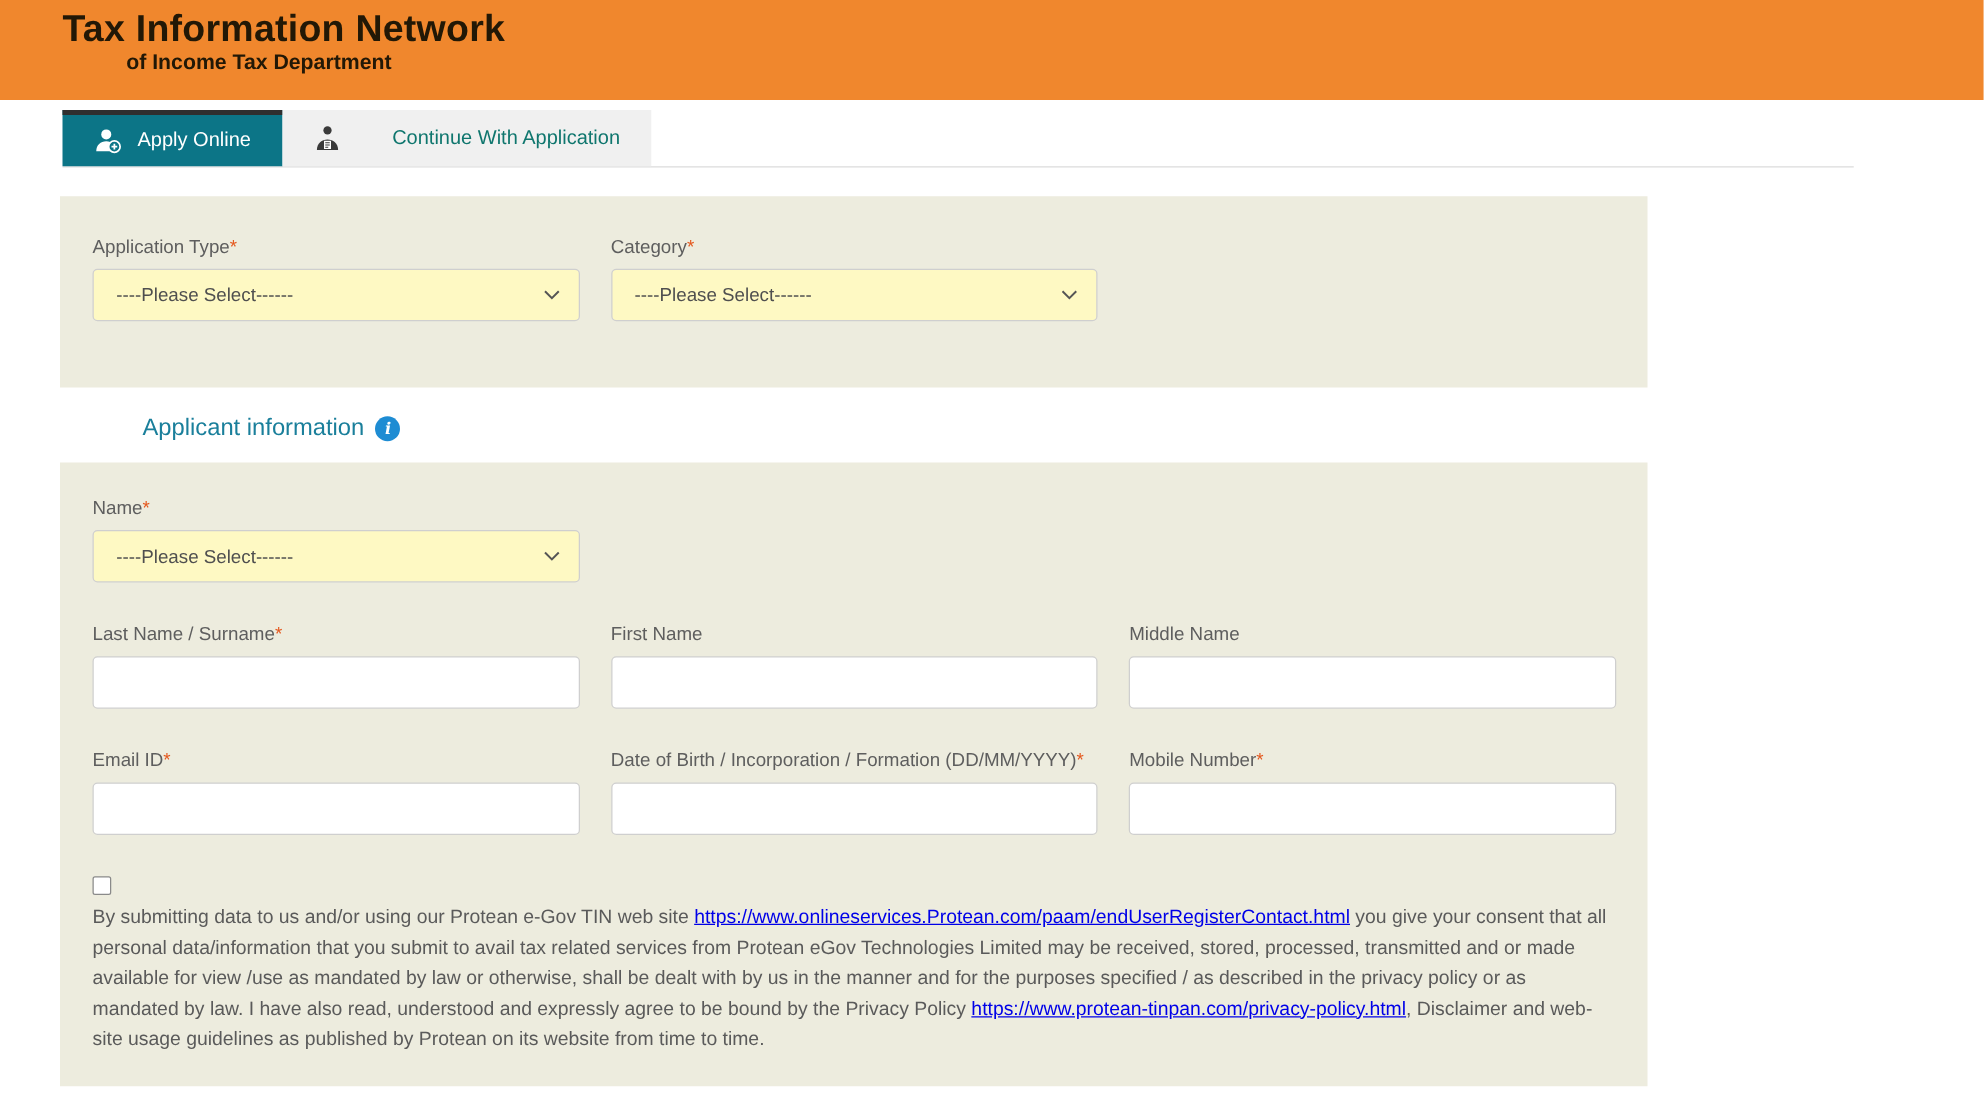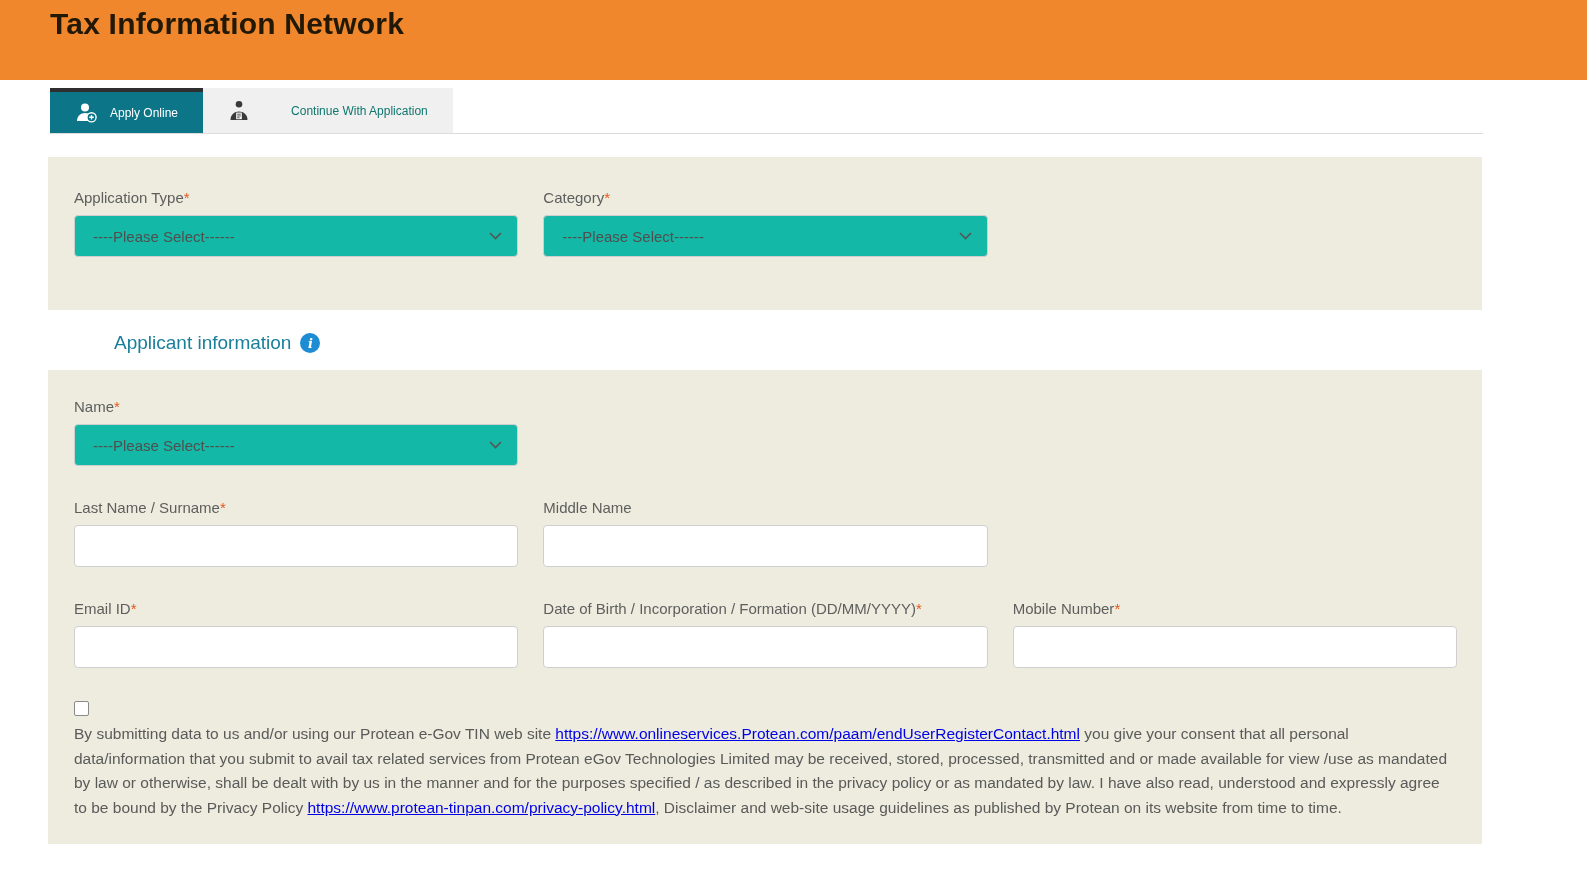--- a/index.html
+++ b/index.html
@@ -25,49 +25,49 @@
   }
 
   
   .tabs-row {
     margin: 8px 104px 0 50px;
     display: flex; align-items: flex-end;
     border-bottom: 1px solid #DCDCDC;
   }
   .tab {
     height: 45px; display: flex; align-items: center; gap: 11px;
-    padding: 0 25px; font-size: 12px; cursor: pointer; white-space: nowrap;
+    padding: 0 25px; font-size: 16px; cursor: pointer; white-space: nowrap;
   }
   .tab-active {
     background: #0C7587; color: #ffffff;
     border-top: 4px solid #2F2F2F;
   }
   .tab-inactive { background: #F0F0F0; color: #0f766e; gap: 41px; }
 
   
   .panel {
-    background: #EDECDE; margin-left: 48px; width: 1434px;
+    background: #EDECDE; margin-left: 48px; width: 1270px;
   }
   .panel-app { margin-top: 23px; padding: 32px 25px 53px 26px; }
   .panel-applicant { padding: 28px 25px 24px 26px; }
 
   .form-grid {
     display: grid; grid-template-columns: 1fr 1fr 1fr; column-gap: 25px;
   }
   .form-row { margin-bottom: 33px; }
   .form-row:last-of-type { margin-bottom: 0; }
 
   .field-label {
     display: block; font-size: 15px; color: #5E5E5E; margin-bottom: 9px;
     line-height: 17px;
   }
   .req { color: #E4581E; }
 
   .select-box {
-    height: 42px; background: #14b8a6; border: 1px solid #CFCFCF; border-radius: 4px;
+    height: 42px; background: #fef9c3; border: 1px solid #CFCFCF; border-radius: 4px;
     display: flex; align-items: center; justify-content: space-between;
     padding: 0 15px 0 18px; color: #4F4F4F; font-size: 15px; cursor: pointer;
   }
   .text-input {
     width: 100%; height: 42px; background: #fff; border: 1px solid #CFCFCF;
     border-radius: 4px; padding: 0 12px; font-size: 15px; color: #333;
     font-family: "Liberation Sans", sans-serif;
   }
 
   
@@ -95,20 +95,21 @@
     font-size: 15.5px; line-height: 24.6px; color: #5A5A5A; margin: 0;
     max-width: 1380px;
   }
   .consent-text a { color: #0000E8; text-decoration: underline; cursor: pointer; }
 </style>
 </head>
 <body>
 
 <header class="app-header">
   <div class="site-title">Tax Information Network</div>
+  <div class="site-subtitle">of Income Tax Department</div>
 </header>
 
 <nav class="tabs-row">
   <div class="tab tab-active">
     <span style="display:inline-flex;">
       <svg width="24" height="22" viewBox="0 0 24 22">
         <circle cx="10" cy="5.5" r="4" fill="#ffffff"></circle>
         <path d="M2 19c0-5 3.5-8 8-8s8 3 8 8z" fill="#ffffff"></path>
         <circle cx="16.5" cy="15.3" r="4.6" fill="#0C7587" stroke="#ffffff" stroke-width="1.4"></circle>
         <path d="M16.5 13v4.6M14.2 15.3h4.6" stroke="#ffffff" stroke-width="1.4"></path>
@@ -188,20 +189,26 @@
 
   <div class="form-grid form-row">
     <div>
       <label class="field-label">
         <span>Last Name / Surname</span><span class="req">*</span>
       </label>
       <input class="text-input" type="text" value="" style="">
     </div>
     <div>
       <label class="field-label">
+        <span>First Name</span>
+      </label>
+      <input class="text-input" type="text" value="" style="">
+    </div>
+    <div>
+      <label class="field-label">
         <span>Middle Name</span>
       </label>
       <input class="text-input" type="text" value="" style="">
     </div>
   </div>
 
   <div class="form-grid form-row">
     <div>
       <label class="field-label">
         <span>Email ID</span><span class="req">*</span>

